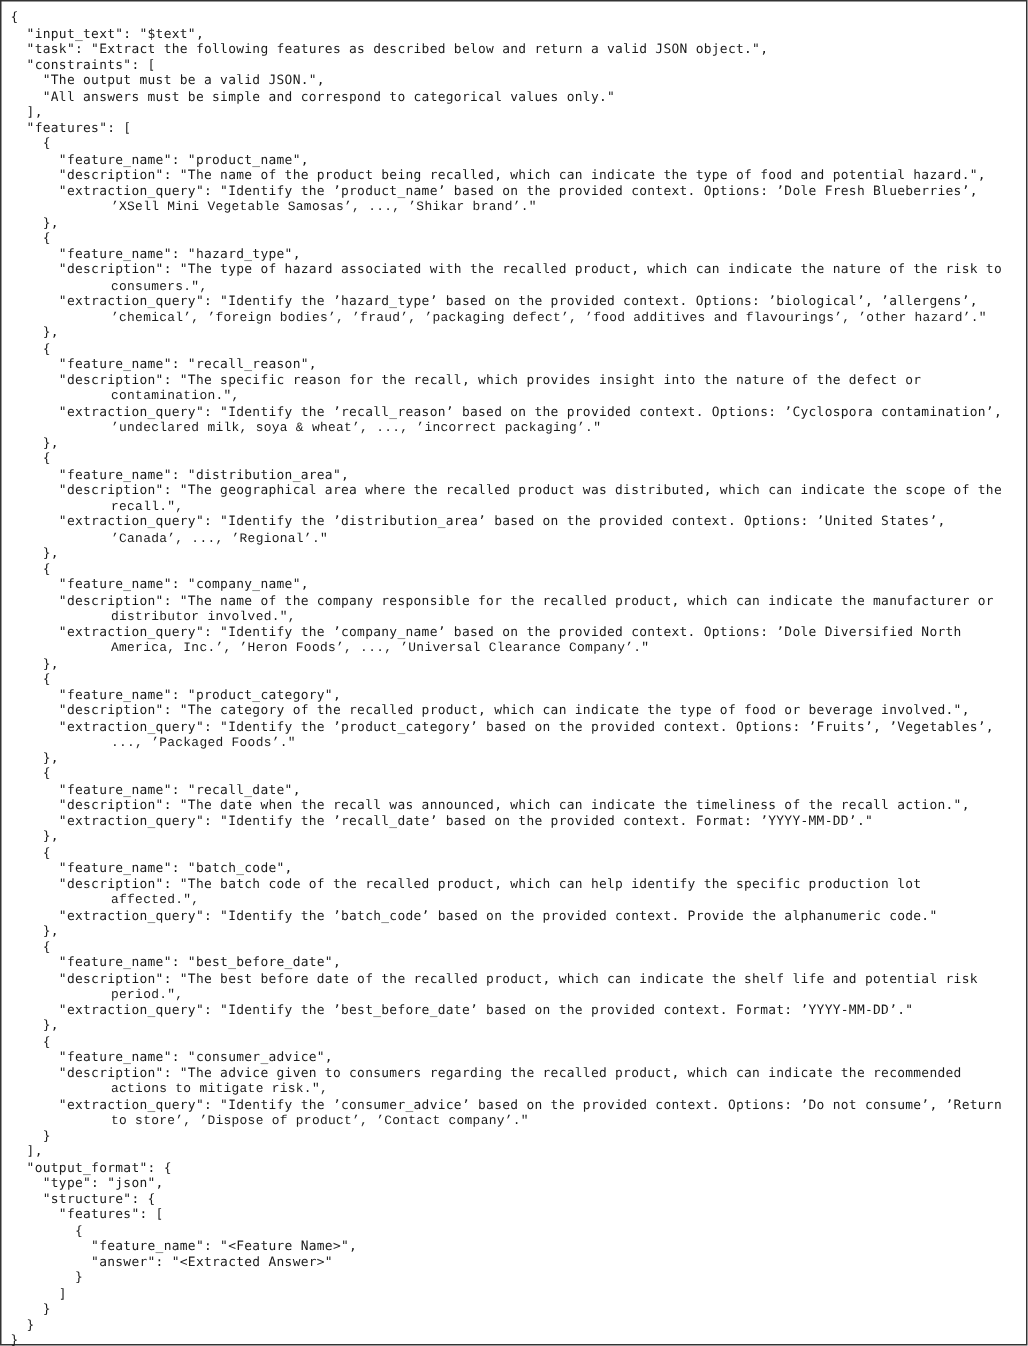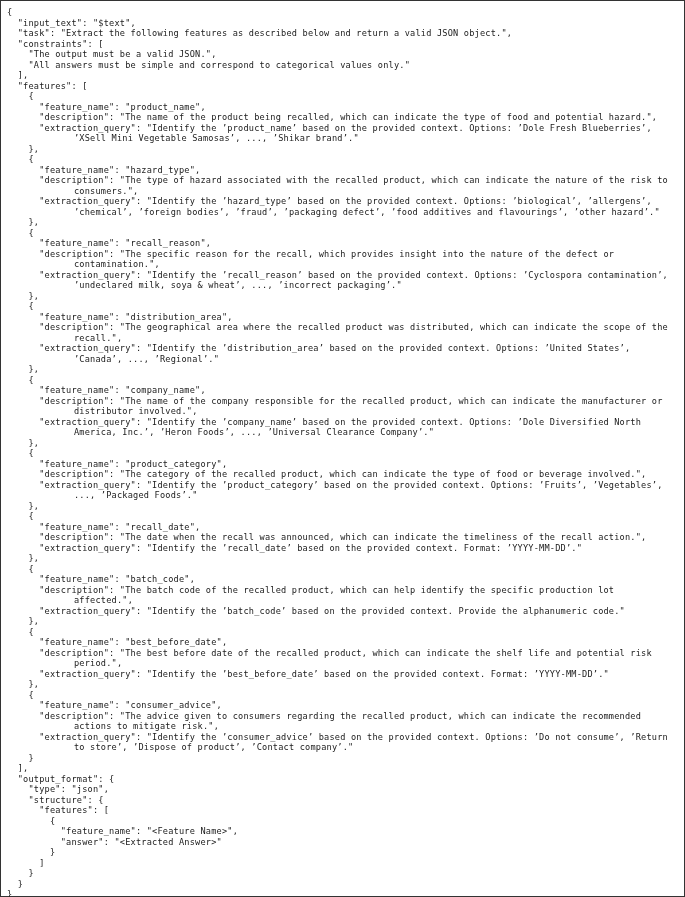--- a/index.html
+++ b/index.html
@@ -14,20 +14,20 @@
   .code {
     position: absolute; left: 6px; top: 6px;
     font-family: "DejaVu Sans Mono", "Liberation Mono", monospace;
     font-size: 8.6px;
     line-height: 10.5px;
     color: #1a1a1a;
     white-space: pre;
     letter-spacing: 0.2px;
   }
   .line { display: block; height: 10.5px; }
-  .cont { padding-left: 67px; }
+  .cont { padding-left: 67px; font-family: Liberation Mono, monospace; }
 </style>
 </head>
 <body>
 
 <div class="frame">
   <div class="code" id="code"><span class="line">{</span><span class="line">  "input_text": "$text",</span><span class="line">  "task": "Extract the following features as described below and return a valid JSON object.",</span><span class="line">  "constraints": [</span><span class="line">    "The output must be a valid JSON.",</span><span class="line">    "All answers must be simple and correspond to categorical values only."</span><span class="line">  ],</span><span class="line">  "features": [</span><span class="line">    {</span><span class="line">      "feature_name": "product_name",</span><span class="line">      "description": "The name of the product being recalled, which can indicate the type of food and potential hazard.",</span><span class="line">      "extraction_query": "Identify the ’product_name’ based on the provided context. Options: ’Dole Fresh Blueberries’,</span><span class="line cont">’XSell Mini Vegetable Samosas’, ..., ’Shikar brand’."</span><span class="line">    },</span><span class="line">    {</span><span class="line">      "feature_name": "hazard_type",</span><span class="line">      "description": "The type of hazard associated with the recalled product, which can indicate the nature of the risk to</span><span class="line cont">consumers.",</span><span class="line">      "extraction_query": "Identify the ’hazard_type’ based on the provided context. Options: ’biological’, ’allergens’,</span><span class="line cont">’chemical’, ’foreign bodies’, ’fraud’, ’packaging defect’, ’food additives and flavourings’, ’other hazard’."</span><span class="line">    },</span><span class="line">    {</span><span class="line">      "feature_name": "recall_reason",</span><span class="line">      "description": "The specific reason for the recall, which provides insight into the nature of the defect or</span><span class="line cont">contamination.",</span><span class="line">      "extraction_query": "Identify the ’recall_reason’ based on the provided context. Options: ’Cyclospora contamination’,</span><span class="line cont">’undeclared milk, soya &amp; wheat’, ..., ’incorrect packaging’."</span><span class="line">    },</span><span class="line">    {</span><span class="line">      "feature_name": "distribution_area",</span><span class="line">      "description": "The geographical area where the recalled product was distributed, which can indicate the scope of the</span><span class="line cont">recall.",</span><span class="line">      "extraction_query": "Identify the ’distribution_area’ based on the provided context. Options: ’United States’,</span><span class="line cont">’Canada’, ..., ’Regional’."</span><span class="line">    },</span><span class="line">    {</span><span class="line">      "feature_name": "company_name",</span><span class="line">      "description": "The name of the company responsible for the recalled product, which can indicate the manufacturer or</span><span class="line cont">distributor involved.",</span><span class="line">      "extraction_query": "Identify the ’company_name’ based on the provided context. Options: ’Dole Diversified North</span><span class="line cont">America, Inc.’, ’Heron Foods’, ..., ’Universal Clearance Company’."</span><span class="line">    },</span><span class="line">    {</span><span class="line">      "feature_name": "product_category",</span><span class="line">      "description": "The category of the recalled product, which can indicate the type of food or beverage involved.",</span><span class="line">      "extraction_query": "Identify the ’product_category’ based on the provided context. Options: ’Fruits’, ’Vegetables’,</span><span class="line cont">..., ’Packaged Foods’."</span><span class="line">    },</span><span class="line">    {</span><span class="line">      "feature_name": "recall_date",</span><span class="line">      "description": "The date when the recall was announced, which can indicate the timeliness of the recall action.",</span><span class="line">      "extraction_query": "Identify the ’recall_date’ based on the provided context. Format: ’YYYY-MM-DD’."</span><span class="line">    },</span><span class="line">    {</span><span class="line">      "feature_name": "batch_code",</span><span class="line">      "description": "The batch code of the recalled product, which can help identify the specific production lot</span><span class="line cont">affected.",</span><span class="line">      "extraction_query": "Identify the ’batch_code’ based on the provided context. Provide the alphanumeric code."</span><span class="line">    },</span><span class="line">    {</span><span class="line">      "feature_name": "best_before_date",</span><span class="line">      "description": "The best before date of the recalled product, which can indicate the shelf life and potential risk</span><span class="line cont">period.",</span><span class="line">      "extraction_query": "Identify the ’best_before_date’ based on the provided context. Format: ’YYYY-MM-DD’."</span><span class="line">    },</span><span class="line">    {</span><span class="line">      "feature_name": "consumer_advice",</span><span class="line">      "description": "The advice given to consumers regarding the recalled product, which can indicate the recommended</span><span class="line cont">actions to mitigate risk.",</span><span class="line">      "extraction_query": "Identify the ’consumer_advice’ based on the provided context. Options: ’Do not consume’, ’Return</span><span class="line cont">to store’, ’Dispose of product’, ’Contact company’."</span><span class="line">    }</span><span class="line">  ],</span><span class="line">  "output_format": {</span><span class="line">    "type": "json",</span><span class="line">    "structure": {</span><span class="line">      "features": [</span><span class="line">        {</span><span class="line">          "feature_name": "&lt;Feature Name&gt;",</span><span class="line">          "answer": "&lt;Extracted Answer&gt;"</span><span class="line">        }</span><span class="line">      ]</span><span class="line">    }</span><span class="line">  }</span><span class="line">}</span></div>
 </div>
 
 </body></html>

